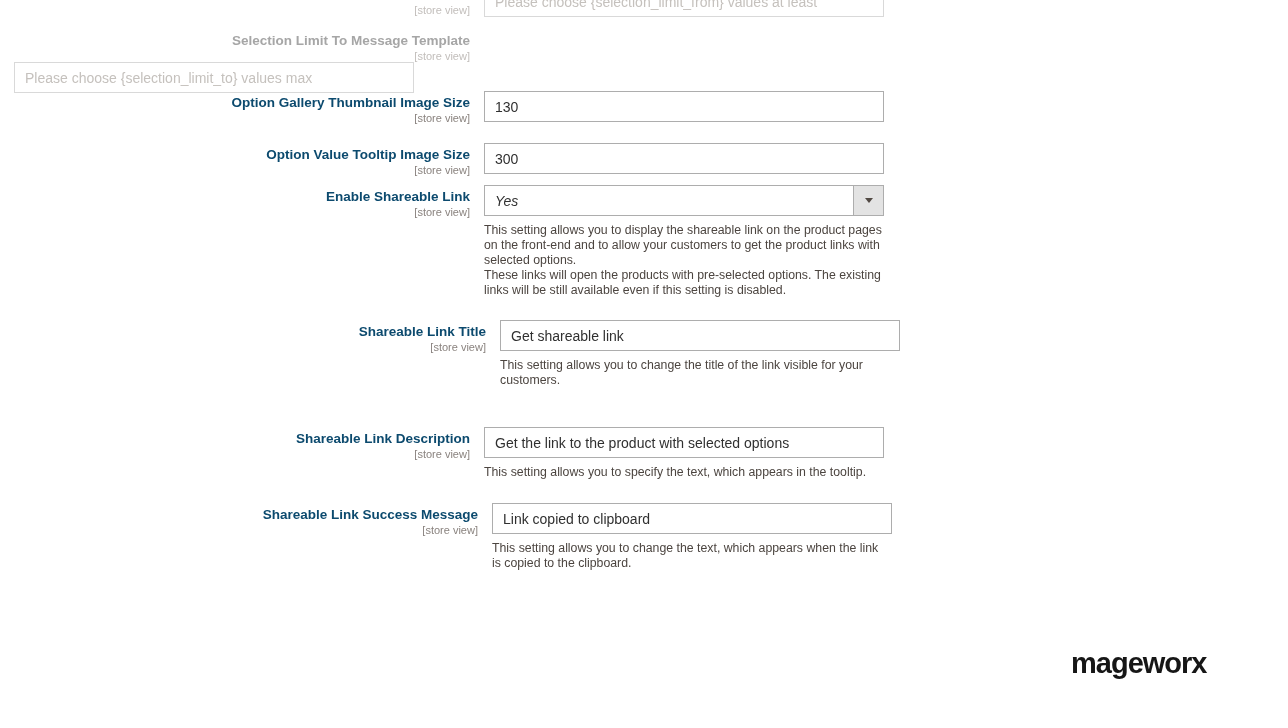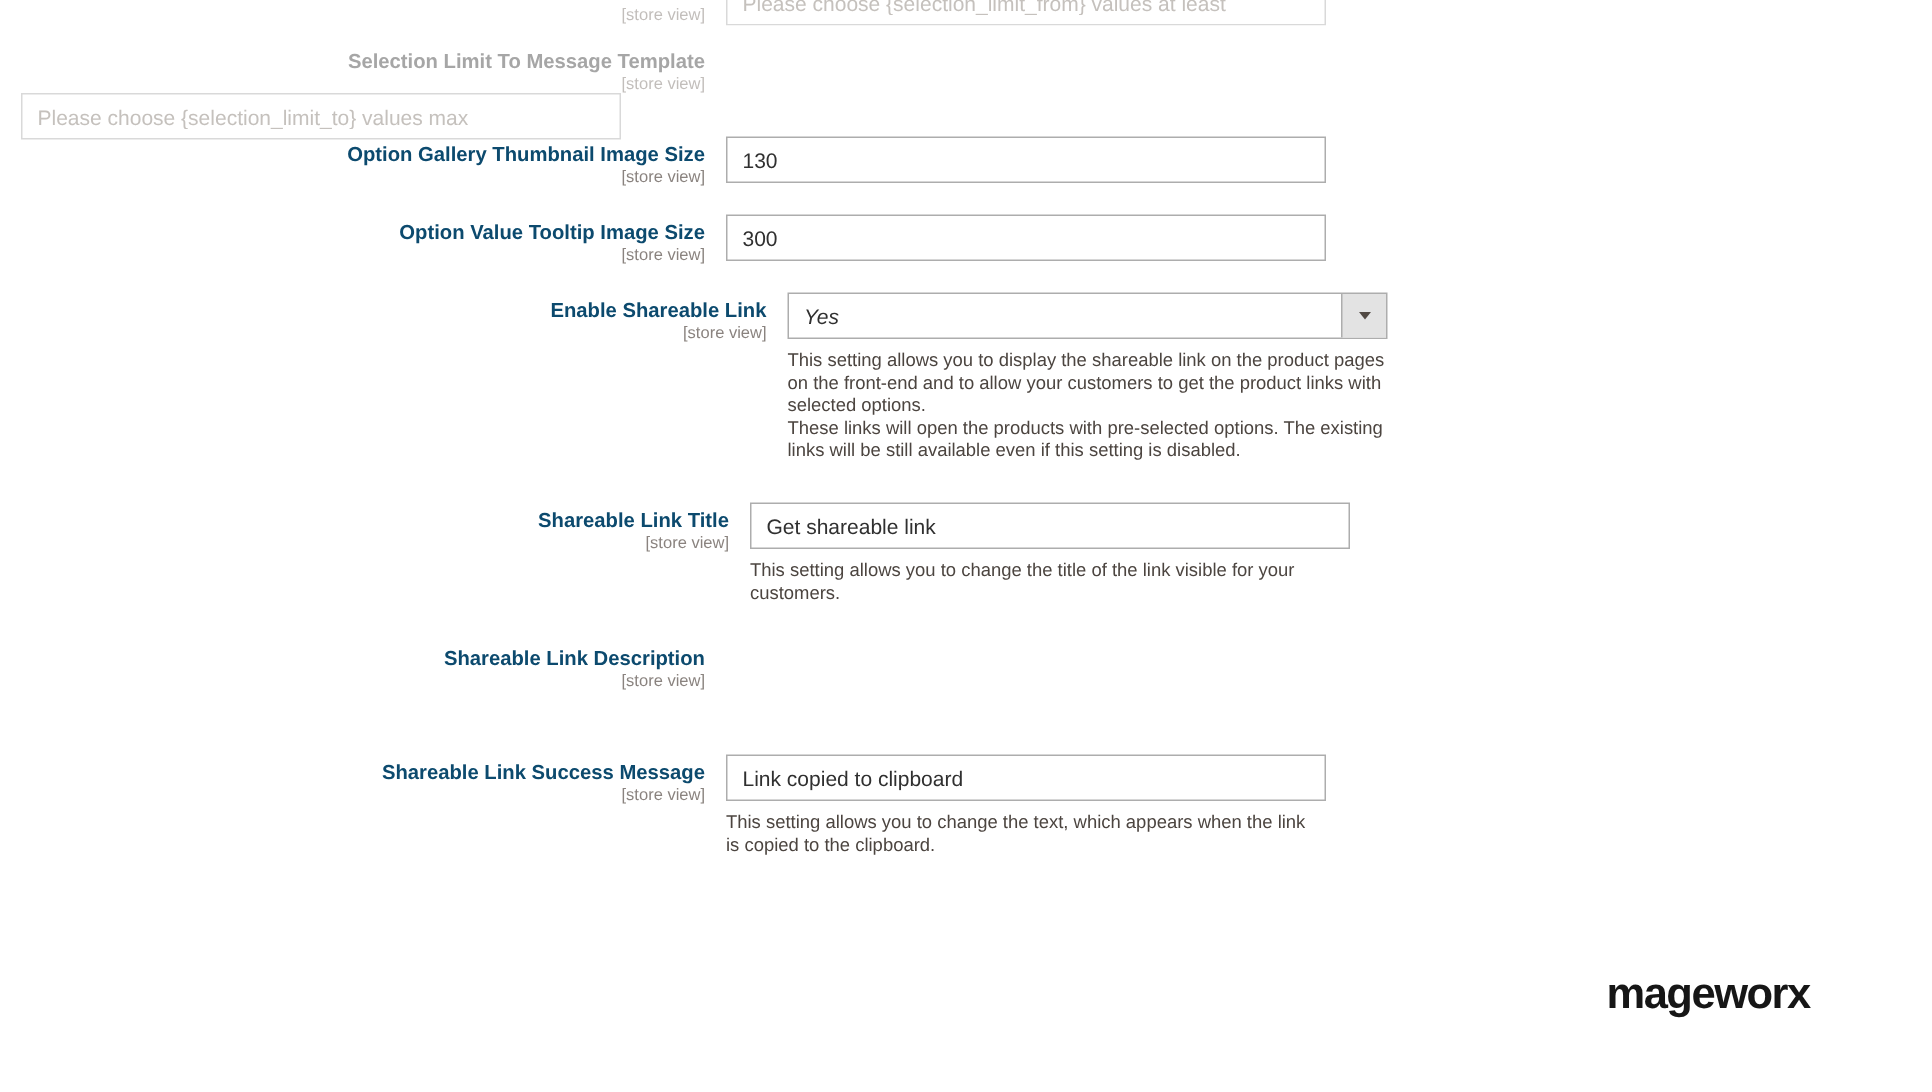--- a/index.html
+++ b/index.html
@@ -47,24 +47,24 @@
           color:#4c4540; white-space:pre-line; }
 
   .logo { position:absolute; left:1071px; top:648px; font-size:29px; font-weight:bold;
           color:#161616; letter-spacing:-1px; line-height:30px; }
 
   
   .r0 { top:0; }
   .r1 { top:29px;flex-direction:column; }
   .r2 { top:91px; }
   .r3 { top:143px; }
-  .r4 { top:195px;margin-left:41px; }
-  .r5 { top:335px;padding-left:21px; }
+  .r4 { top:185px; }
+  .r5 { top:320px;padding-left:21px; }
   .r6 { top:427px; }
-  .r7 { top:503px; }
+  .r7 { top:503px;justify-content:center; }
 </style>
 </head>
 <body>
 
 <div class="page">
 
   <div class="row r0 disabled">
     <div class="lbl-cell">
       <div class="field-scope">[store view]</div>
     </div>
@@ -131,20 +131,24 @@
       <input class="text" type="text" value="Get shareable link" style="">
       <div class="note">This setting allows you to change the title of the link visible for your customers.</div>
     </div>
   </div>
 
   <div class="row r6">
     <div class="lbl-cell">
       <div class="field-label">Shareable Link Description</div>
       <div class="field-scope">[store view]</div>
     </div>
+    <div class="ctl-cell">
+      <input class="text" type="text" value="Get the link to the product with selected options" style="">
+      <div class="note">This setting allows you to specify the text, which appears in the tooltip.</div>
+    </div>
   </div>
 
   <div class="row r7">
     <div class="lbl-cell">
       <div class="field-label">Shareable Link Success Message</div>
       <div class="field-scope">[store view]</div>
     </div>
     <div class="ctl-cell">
       <input class="text" type="text" value="Link copied to clipboard" style="">
       <div class="note">This setting allows you to change the text, which appears when the link is copied to the clipboard.</div>

